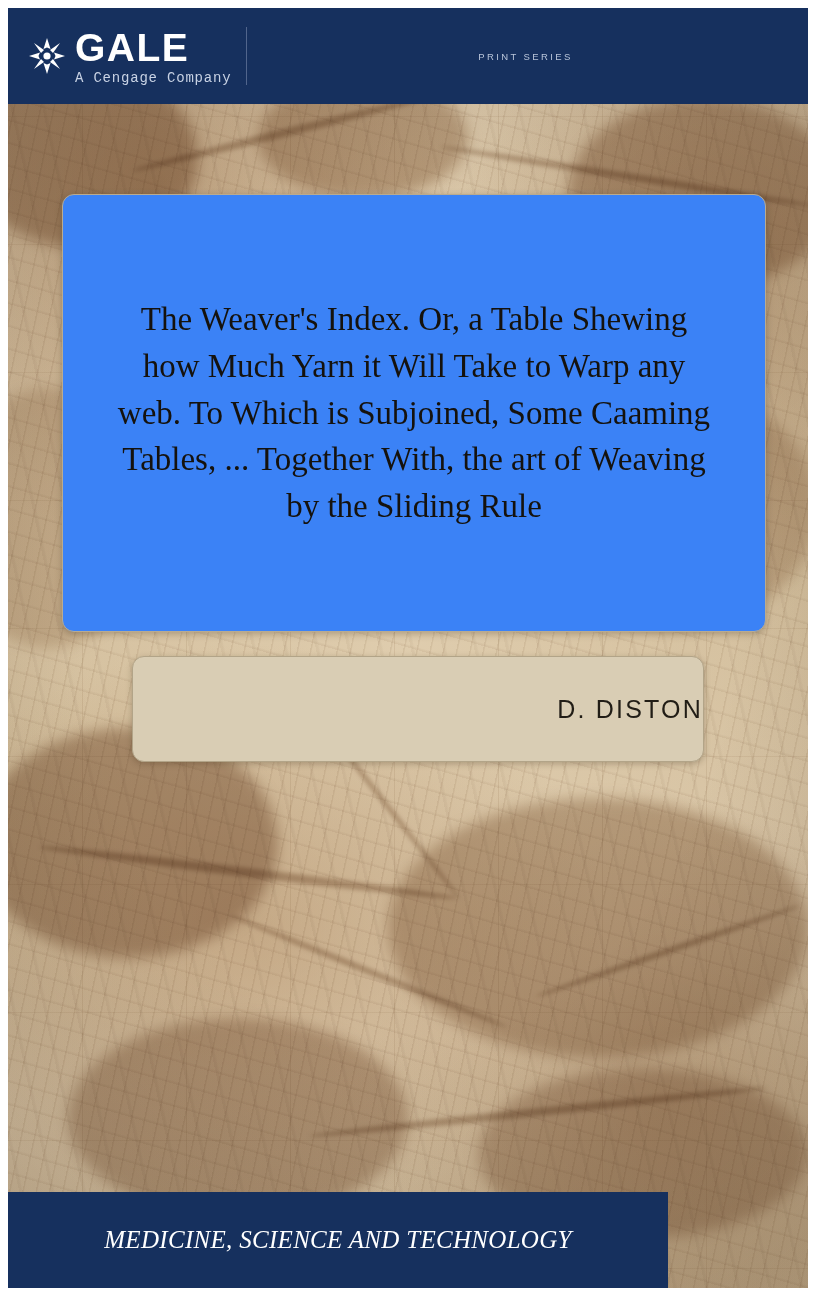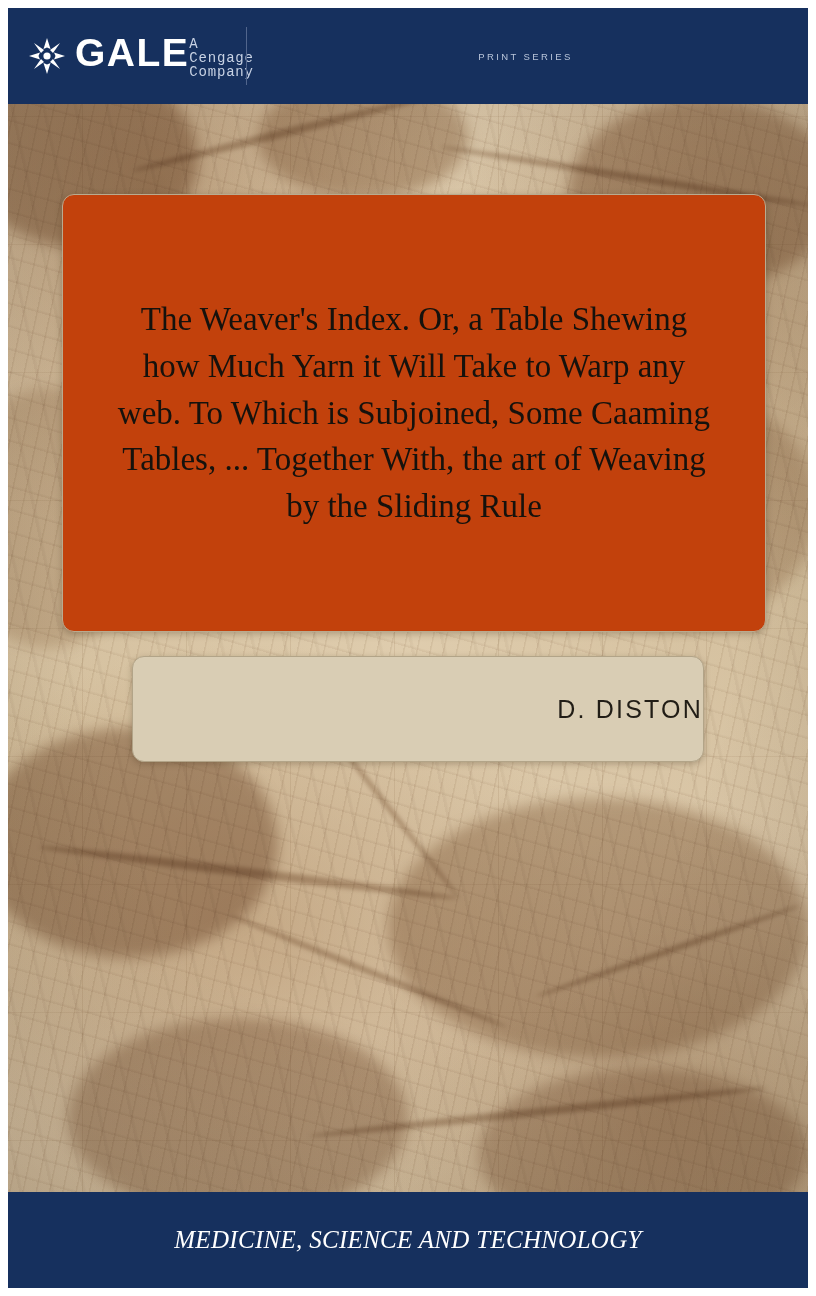--- a/index.html
+++ b/index.html
@@ -100,21 +100,21 @@
     flex: 0 0 auto;
   }
   .gale-mark {
     width: 42px;
     height: 42px;
     flex: 0 0 auto;
     margin-right: 7px;
   }
   .gale-text {
     display: flex;
-    flex-direction: row;
+    flex-direction: column;
     justify-content: space-between;
     line-height: 1;
   }
   .gale-word {
     font-family: "Liberation Sans", sans-serif;
     font-weight: bold;
     font-size: 39px;
     letter-spacing: 1.5px;
     color: #ffffff;
   }
@@ -154,21 +154,21 @@
   }
 
   
   .title-plate {
     position: absolute;
     left: 54px;
     top: 186px;
     width: 704px;
     min-height: 438px;
     box-sizing: border-box;
-    background: #c2410c;
+    background: #3b82f6;
     border: 1px solid #b9ab90;
     border-radius: 12px;
     box-shadow: 0 2px 7px rgba(50,35,15,0.28);
     display: flex;
     align-items: center;
     justify-content: center;
     padding: 28px 46px;
     z-index: 4;
   }
   .title-text {
@@ -199,21 +199,21 @@
     font-size: 25px;
     letter-spacing: 2.2px;
     color: #211d16;
   }
 
   
   .bottom-banner {
     position: absolute;
     left: 0;
     bottom: 0;
-    width: 800px;
+    width: 660px;
     height: 96px;
     background: #16305e;
     display: flex;
     align-items: center;
     justify-content: center;
     z-index: 5;
   }
   .bottom-text {
     font-family: "Liberation Serif", serif;
     font-style: italic;

